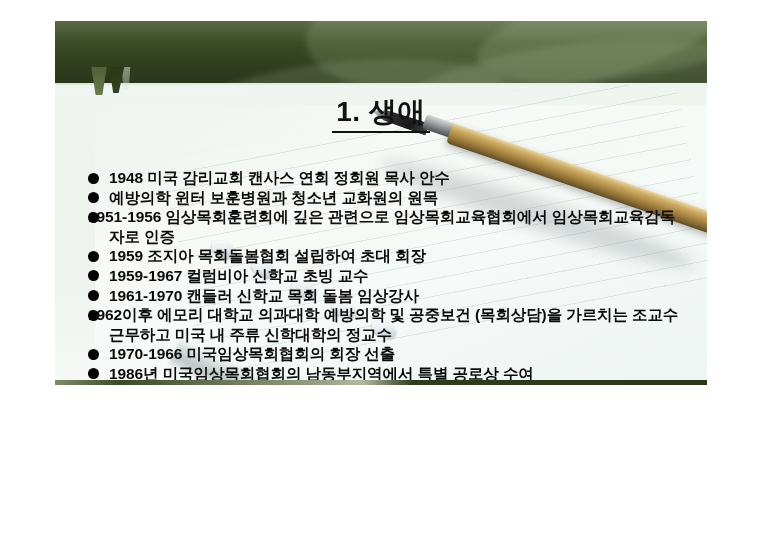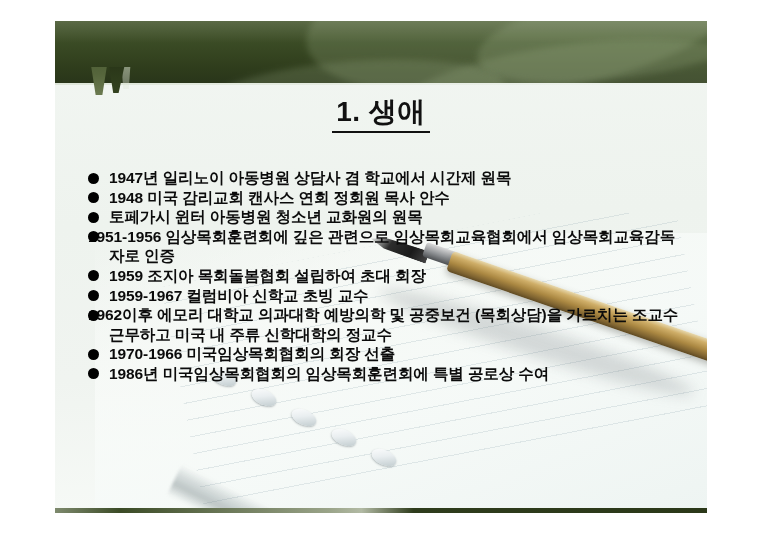--- a/index.html
+++ b/index.html
@@ -13,21 +13,21 @@
   body {
     font-family: "Liberation Sans", sans-serif;
   }
 
   
   #slide {
     position: absolute;
     left: 55px;
     top: 21px;
     width: 652px;
-    height: 492px;
+    height: 364px;
     background: linear-gradient(178deg, #f2f6f2 0%, #eef3ee 40%, #f0f4f0 70%, #f7faf7 100%);
     overflow: hidden;
   }
 
   
   .photo-bg {
     position: absolute;
     left: 0;
     bottom: 0;
     width: 652px;
@@ -297,62 +297,62 @@
     <div class="notch-hl"></div>
     <div class="notch-b"></div>
   </div>
 
   <div class="slide-title">
     <span>1. 생애</span>
   </div>
 
   <div class="body-list">
 
-    <div class="bullet-row">
-      <span class="bullet-dot"></span>
-      <span class="bullet-text">1947년 일리노이 아동병원 상담사 겸 학교에서 시간제 원목</span>
-    </div>
 
     <div class="bullet-row">
       <span class="bullet-dot"></span>
       <span class="bullet-text">1948 미국 감리교회 캔사스 연회 정회원 목사 안수</span>
     </div>
 
     <div class="bullet-row">
       <span class="bullet-dot"></span>
-      <span class="bullet-text">토페가시 윈터 아동병원 청소년 교화원의 원목</span>
+      <span class="bullet-text">예방의학 윈터 보훈병원과 청소년 교화원의 원목</span>
     </div>
 
     <div class="bullet-row wrapped">
       <span class="bullet-dot"></span>
       <span class="bullet-text">1951-1956 임상목회훈련회에 깊은 관련으로 임상목회교육협회에서 임상목회교육감독자로 인증</span>
     </div>
 
     <div class="bullet-row">
       <span class="bullet-dot"></span>
       <span class="bullet-text">1959 조지아 목회돌봄협회 설립하여 초대 회장</span>
     </div>
 
     <div class="bullet-row">
       <span class="bullet-dot"></span>
       <span class="bullet-text">1959-1967 컬럼비아 신학교 초빙 교수</span>
     </div>
 
+    <div class="bullet-row">
+      <span class="bullet-dot"></span>
+      <span class="bullet-text">1961-1970 캔들러 신학교 목회 돌봄 임상강사</span>
+    </div>
 
     <div class="bullet-row wrapped">
       <span class="bullet-dot"></span>
       <span class="bullet-text">1962이후 에모리 대학교 의과대학 예방의학 및 공중보건 (목회상담)을 가르치는 조교수 근무하고 미국 내 주류 신학대학의 정교수</span>
     </div>
 
     <div class="bullet-row">
       <span class="bullet-dot"></span>
       <span class="bullet-text">1970-1966 미국임상목회협회의 회장 선출</span>
     </div>
 
     <div class="bullet-row">
       <span class="bullet-dot"></span>
-      <span class="bullet-text">1986년 미국임상목회협회의 임상목회훈련회에 특별 공로상 수여</span>
+      <span class="bullet-text">1986년 미국임상목회협회의 남동부지역에서 특별 공로상 수여</span>
     </div>
 
   </div>
 
   <div class="footer-rule"></div>
 </div>
 
 </body></html>

